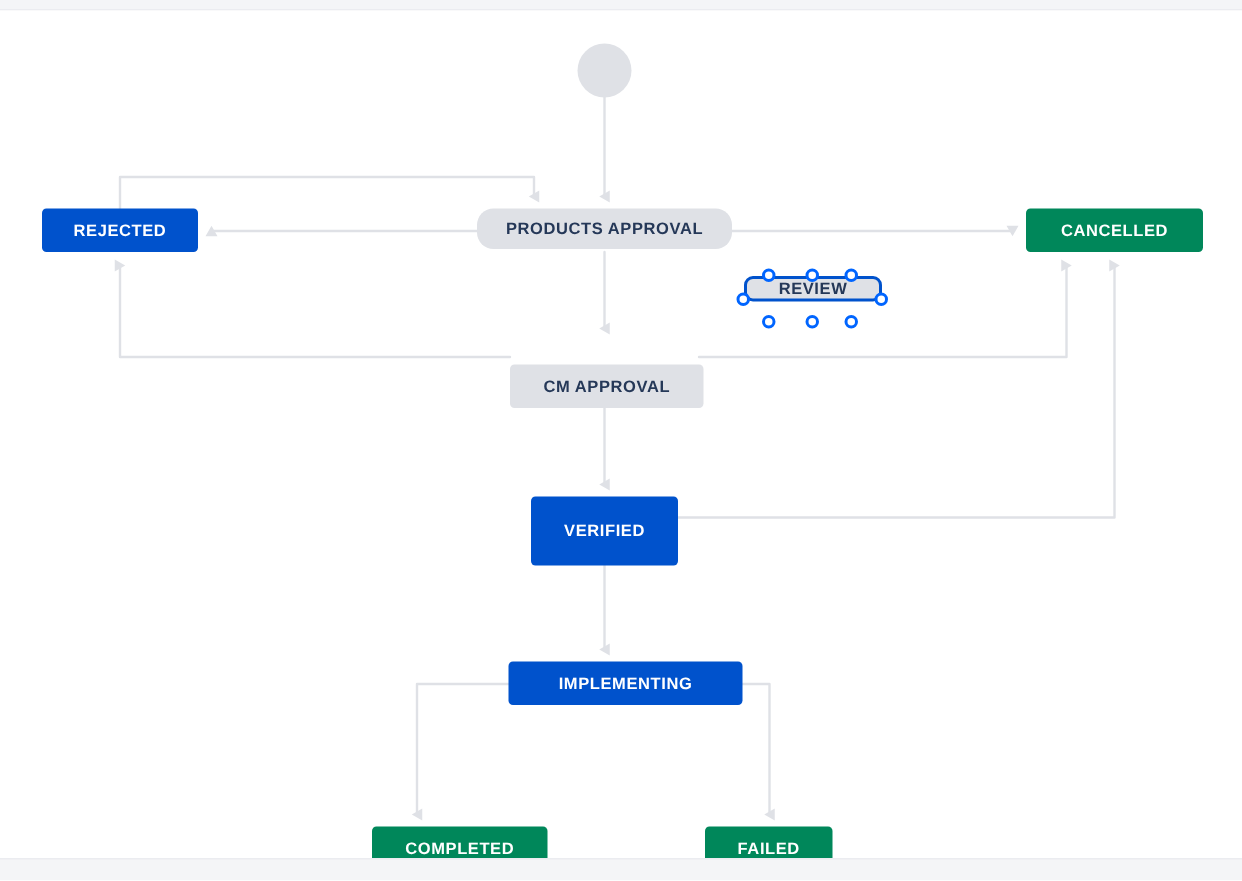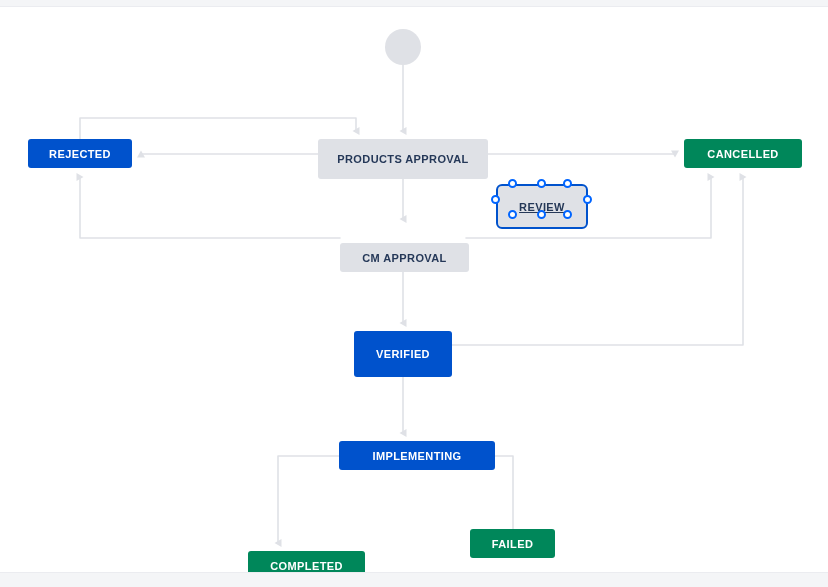--- a/index.html
+++ b/index.html
@@ -146,29 +146,29 @@
         <path d="M467,449 L513,449 L513,536" marker-end="url(#ah)"></path>
       </g>
     </svg>
 
     <div class="node-start" style="left:385px; top:22px; width:36px; height:36px;"></div>
 
     <div class="node node-status-blue" style="left:28px; top:132px; width:104px; height:29px;">
       <span>REJECTED</span>
     </div>
 
-    <div class="node node-status-gray" style="left:318px; top:132px; width:170px; height:40px;">
+    <div class="node node-status-gray" style="left:318px; top:132px; width:170px; height:27px;border-radius:11px;">
       <span>PRODUCTS APPROVAL</span>
     </div>
 
     <div class="node node-status-green" style="left:684px; top:132px; width:118px; height:29px;">
       <span>CANCELLED</span>
     </div>
 
-    <div class="node node-selected" style="left:496px; top:177px; width:92px; height:45px;text-decoration:underline;">
+    <div class="node node-selected" style="left:496px; top:177px; width:92px; height:17px;">
       <span>REVIEW</span>
     </div>
     <div>
       <div class="handle" style="left:508px; top:172px;"></div>
       <div class="handle" style="left:537px; top:172px;"></div>
       <div class="handle" style="left:563px; top:172px;"></div>
       <div class="handle" style="left:491px; top:188px;"></div>
       <div class="handle" style="left:583px; top:188px;"></div>
       <div class="handle" style="left:508px; top:203px;"></div>
       <div class="handle" style="left:537px; top:203px;"></div>
@@ -184,20 +184,20 @@
     </div>
 
     <div class="node node-status-blue" style="left:339px; top:434px; width:156px; height:29px;">
       <span>IMPLEMENTING</span>
     </div>
 
     <div class="node node-status-green" style="left:220px; top:544px; width:117px; height:29px;margin-left:28px;">
       <span>COMPLETED</span>
     </div>
 
-    <div class="node node-status-green" style="left:470px; top:522px; width:85px; height:29px;">
+    <div class="node node-status-green" style="left:470px; top:544px; width:85px; height:29px;">
       <span>FAILED</span>
     </div>
 
   </div>
 
   <div class="bottom-strip"></div>
 </div>
 
 </body></html>

